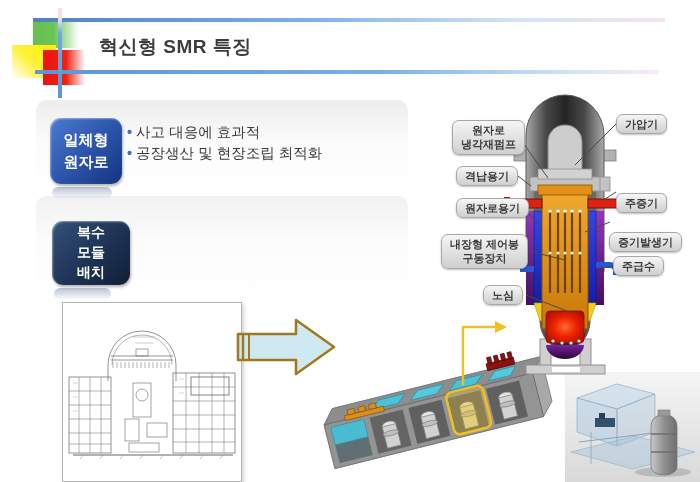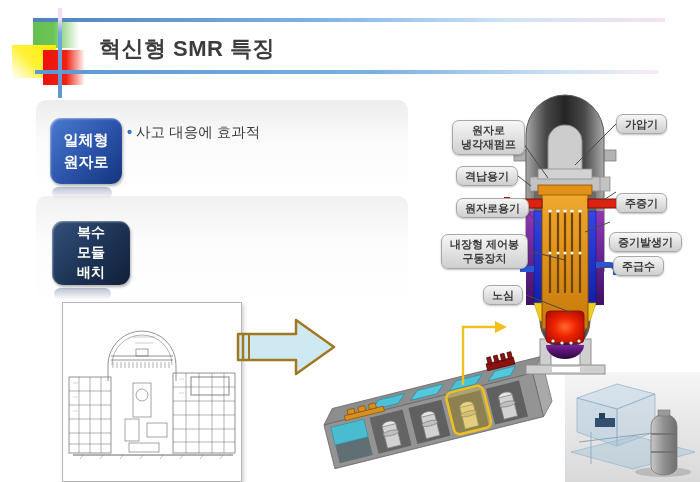--- a/index.html
+++ b/index.html
@@ -11,21 +11,21 @@
   .hline2{position:absolute;left:35px;top:70px;width:624px;height:4px;
           background:linear-gradient(to right,#5b97d5,#79b0e4 55%,#cfe2f5 85%,#f8ecf6 100%);z-index:3;}
   .vline{position:absolute;left:58px;top:8px;width:4px;height:90px;
          background:linear-gradient(to bottom,#f3dff0 0%,#f3dff0 12%,#6fa8dc 28%,#5b97d5 100%);z-index:4;}
   .sq-green{position:absolute;left:33px;top:19px;width:46px;height:29px;
             background:linear-gradient(to right,#66bf50 0%,#6cc457 45%,rgba(255,255,255,0) 100%);z-index:1;}
   .sq-yellow{position:absolute;left:12px;top:45px;width:44px;height:33px;
              background:linear-gradient(225deg,#ffee00 0%,#fff23a 55%,rgba(255,255,255,0) 100%);z-index:1;}
   .sq-red{position:absolute;left:43px;top:50px;width:42px;height:35px;
           background:linear-gradient(to right,#ee1111 0%,#ee2211 55%,rgba(255,255,255,0) 100%);z-index:2;}
-  .page-title{position:absolute;left:99px;top:34px;font-size:22px;font-weight:bold;
+  .page-title{position:absolute;left:99px;top:34px;font-size:19px;font-weight:bold;
               color:#3d3d3d;letter-spacing:0.5px;z-index:5;}
   
   .soft-panel{position:absolute;left:36px;width:372px;border-radius:10px;z-index:0;
               background:linear-gradient(to bottom,#ededed 0%,#fbfbfb 45%,#ffffff 100%);}
   .soft-panel.p1{top:100px;height:92px;}
   .soft-panel.p2{top:196px;height:112px;background:linear-gradient(to bottom,#f1f1f1 0%,#fcfcfc 40%,#ffffff 100%);}
   .badge{position:absolute;color:#ffffff;font-weight:bold;text-align:center;border-radius:11px;
          display:flex;flex-direction:column;justify-content:center;z-index:2;
          box-shadow:inset 1px 1px 2px rgba(255,255,255,.45), 1px 2px 3px rgba(0,0,0,.3);}
   .badge span{display:block;}
@@ -82,20 +82,21 @@
 
   <div class="badge b2">
     <span>복수</span>
     <span>모듈</span>
     <span>배치</span>
   </div>
   <div class="badge-reflection r2"></div>
 
   <div class="bullets g1">
     <div class="bullet">사고 대응에 효과적</div>
+    <div class="bullet">공장생산 및 현장조립 최적화</div>
   </div>
 
   <div class="drawing-frame">
     <svg width="178" height="178" viewBox="0 0 178 178">
       <g stroke="#666" fill="none" stroke-width="0.7">
         <path d="M45,62 A34,34 0 0 1 113,62"></path>
         <path d="M49,62 A30,30 0 0 1 109,62" stroke-width="0.5"></path>
         <line x1="45" y1="62" x2="45" y2="78"></line>
           <line x1="113" y1="62" x2="113" y2="78"></line>
         <line x1="48" y1="53" x2="110" y2="53"></line>

